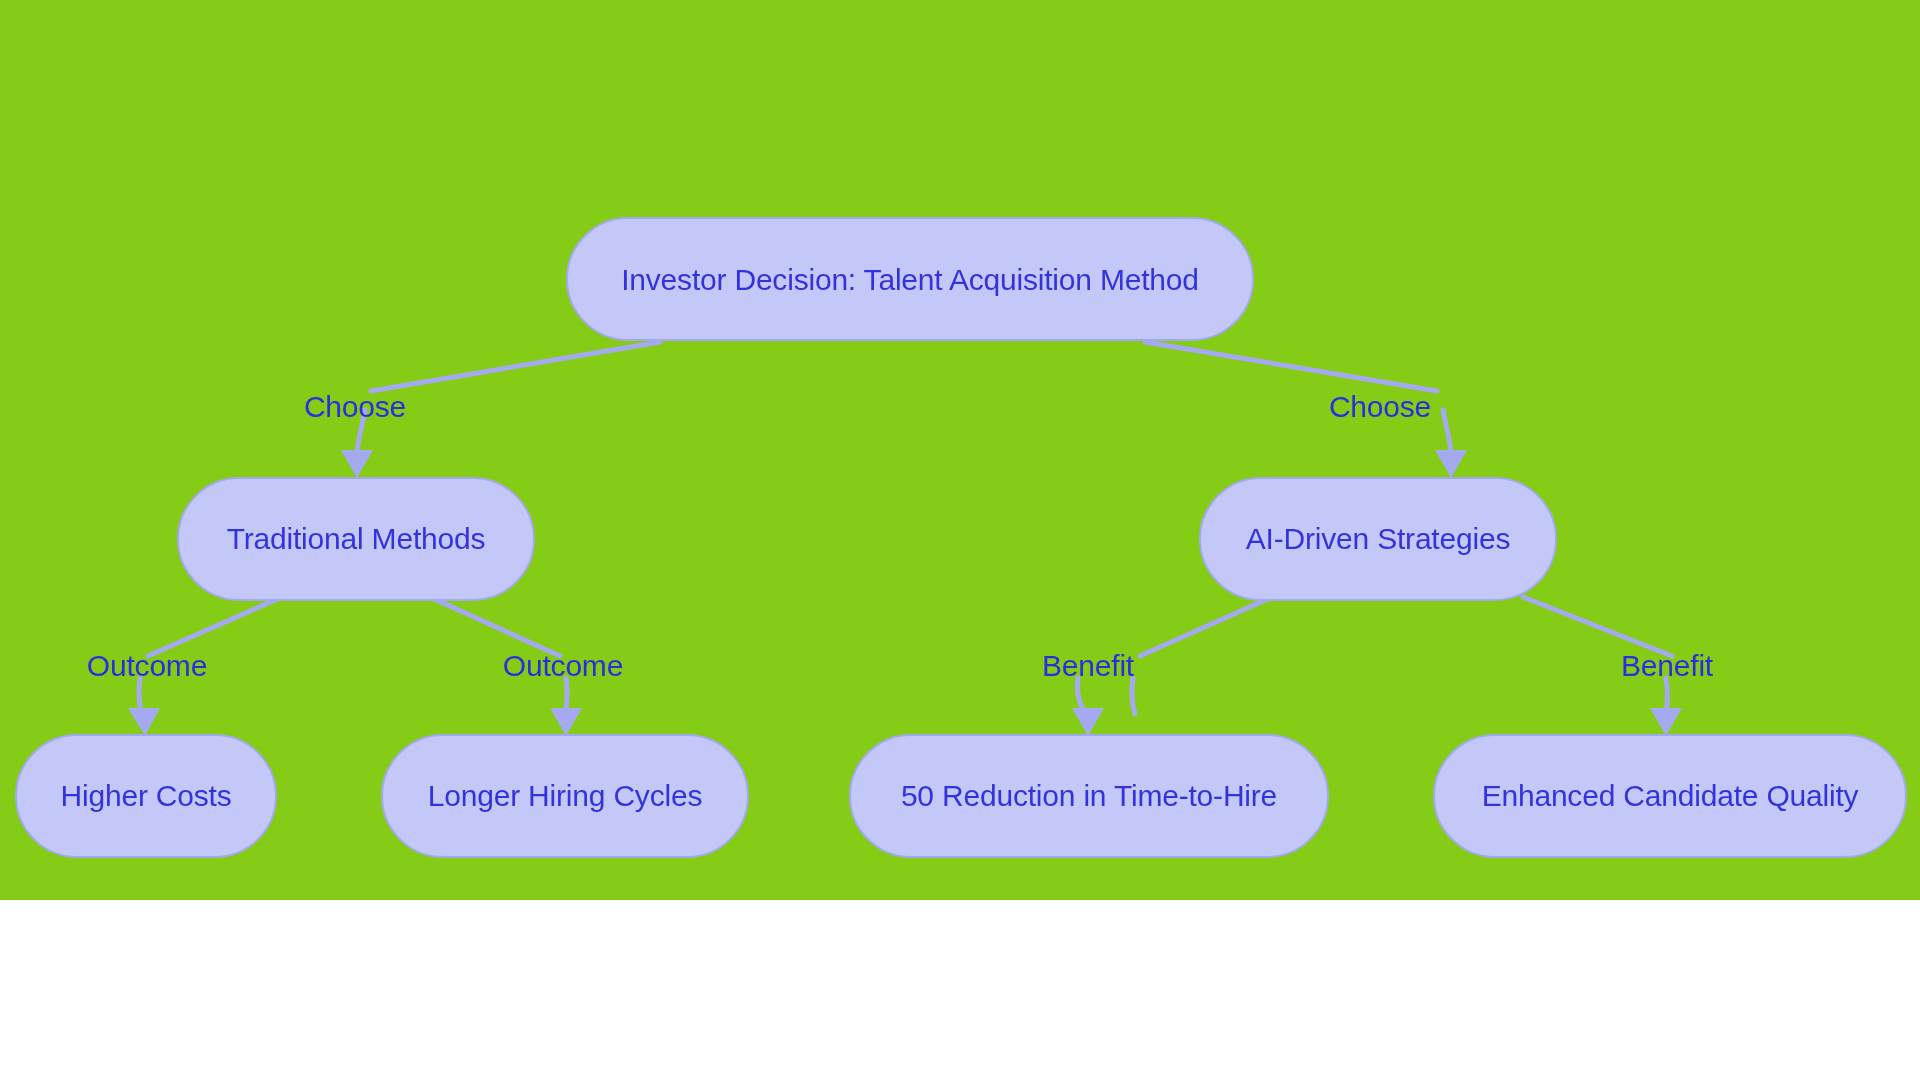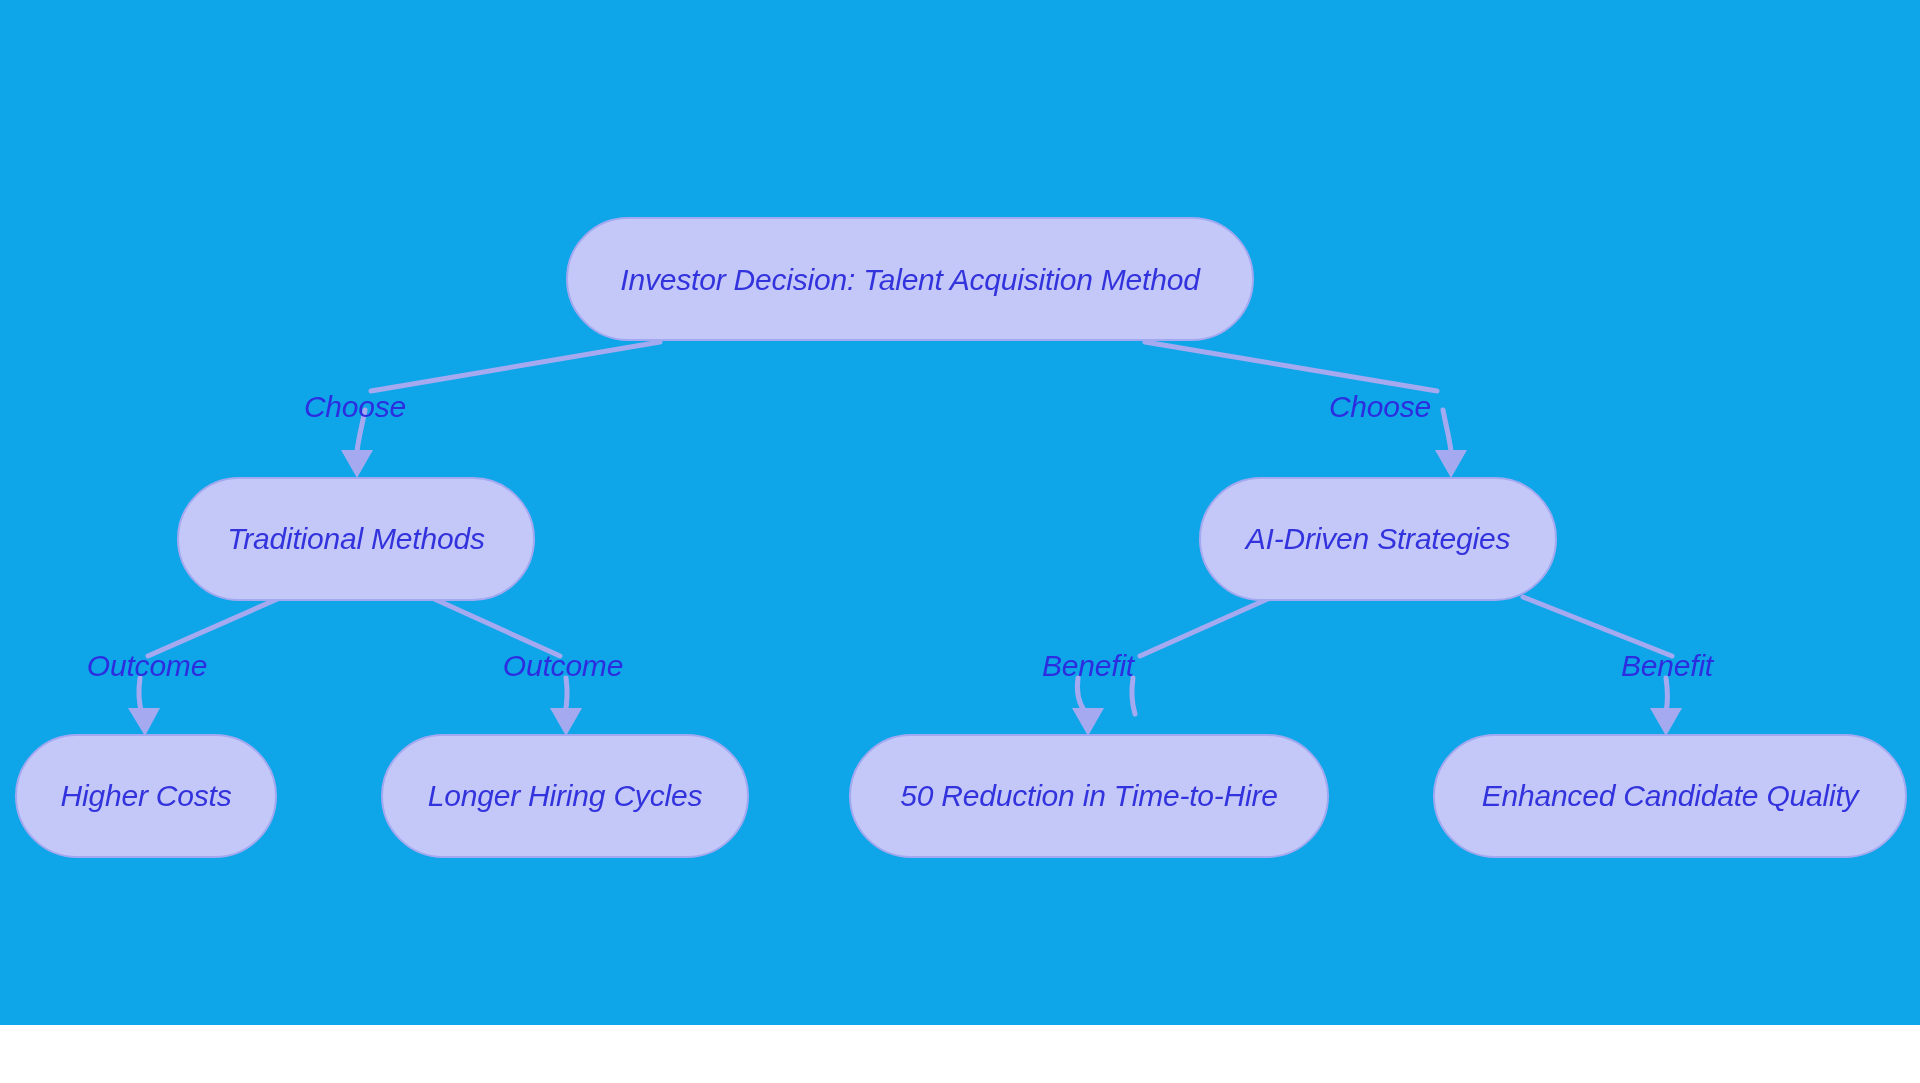--- a/index.html
+++ b/index.html
@@ -10,23 +10,22 @@
   }
   body {
     width: 1920px;
     height: 1083px;
     overflow: hidden;
     font-family: "Liberation Sans", sans-serif;
   }
   #flowchart-root {
     position: relative;
     width: 1920px;
-    height: 1025px;
-    background: #0ea5e9;
-    font-style: italic;
+    height: 900px;
+    background: #84cc16;
   }
   svg#diagram {
     display: block;
     width: 1920px;
     height: 1083px;
   }
   .node-shape {
     fill: #c4c8f8;
     stroke: #a3a9f0;
     stroke-width: 2;

